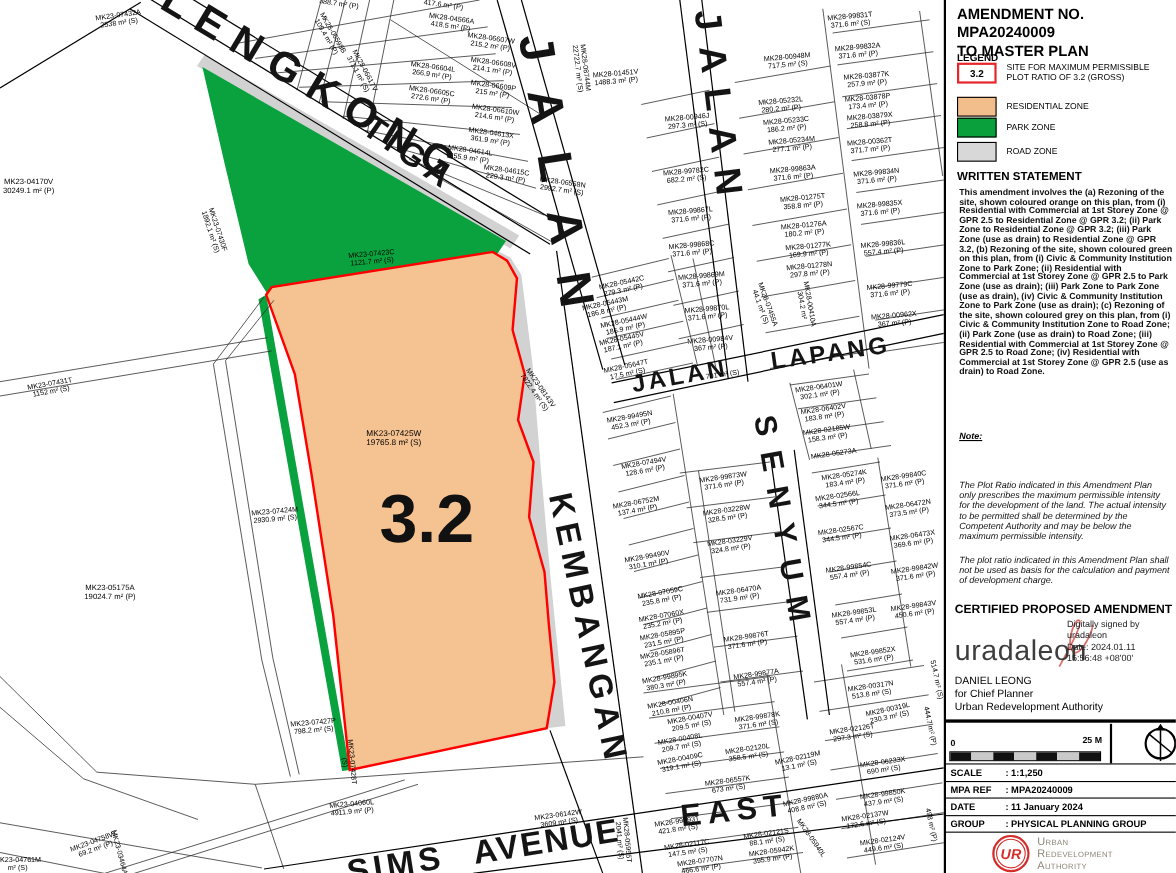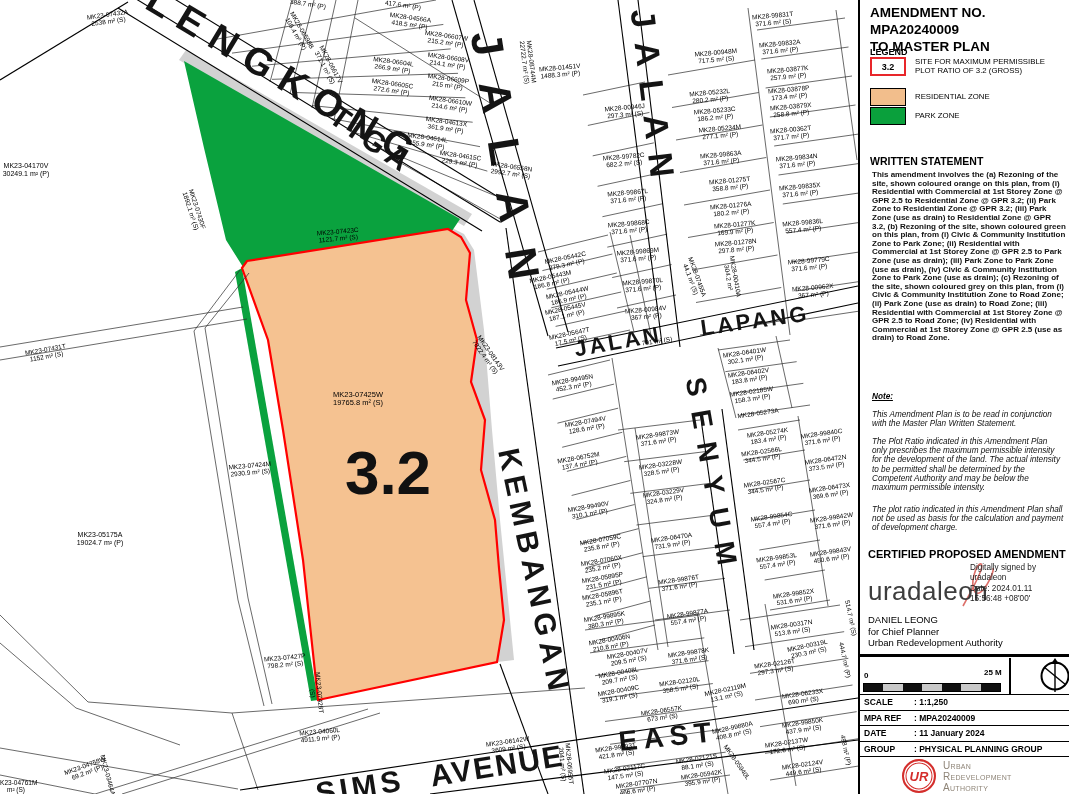--- a/index.html
+++ b/index.html
@@ -717,26 +717,29 @@
     <div class="legend-label">SITE FOR MAXIMUM PERMISSIBLE PLOT RATIO OF 3.2 (GROSS)</div>
   </div>
   <div class="legend-row" style="top:88px">
     <div class="swatch" style="background: rgb(242, 190, 140);"></div>
     <div class="legend-label">RESIDENTIAL ZONE</div>
   </div>
   <div class="legend-row" style="top:107px">
     <div class="swatch" style="background: rgb(10, 160, 60);"></div>
     <div class="legend-label">PARK ZONE</div>
   </div>
+  <div class="legend-row" style="top:129px">
+    <div class="swatch" style="background: rgb(216, 216, 216);"></div>
+    <div class="legend-label">ROAD ZONE</div>
+  </div>
 
   <div class="ws-head">WRITTEN STATEMENT</div>
   <div class="ws-body">This amendment involves the (a) Rezoning of the site, shown coloured orange on this plan, from (i) Residential with Commercial at 1st Storey Zone @ GPR 2.5 to Residential Zone @ GPR 3.2; (ii) Park Zone to Residential Zone @ GPR 3.2; (iii) Park Zone (use as drain) to Residential Zone @ GPR 3.2, (b) Rezoning of the site, shown coloured green on this plan, from (i) Civic &amp; Community Institution Zone to Park Zone; (ii) Residential with Commercial at 1st Storey Zone @ GPR 2.5 to Park Zone (use as drain); (iii) Park Zone to Park Zone (use as drain), (iv) Civic &amp; Community Institution Zone to Park Zone (use as drain); (c) Rezoning of the site, shown coloured grey on this plan, from (i) Civic &amp; Community Institution Zone to Road Zone; (ii) Park Zone (use as drain) to Road Zone; (iii) Residential with Commercial at 1st Storey Zone @ GPR 2.5 to Road Zone; (iv) Residential with Commercial at 1st Storey Zone @ GPR 2.5 (use as drain) to Road Zone.</div>
 
   <div class="note-head">Note:</div>
-  <div class="note-p" style="top:410px">This Amendment Plan is to be read in conjunction with the Master Plan Written Statement.</div>
   <div class="note-p" style="top:437px">The Plot Ratio indicated in this Amendment Plan only prescribes the maximum permissible intensity for the development of the land. The actual intensity to be permitted shall be determined by the Competent Authority and may be below the maximum permissible intensity.</div>
   <div class="note-p" style="top:505px">The plot ratio indicated in this Amendment Plan shall not be used as basis for the calculation and payment of development charge.</div>
 
   <div class="cert-head">CERTIFIED PROPOSED AMENDMENT</div>
   <svg class="sig-squiggle" width="46" height="52">
     <path d="M8,48 C18,30 30,8 26,6 C22,4 14,26 20,34 C26,42 40,14 38,10" fill="none" stroke="#d6564f" stroke-width="1.6" opacity="0.85"></path>
   </svg>
   <div class="sig-name">uradaleon</div>
   <div class="sig-details">Digitally signed by
 uradaleon

